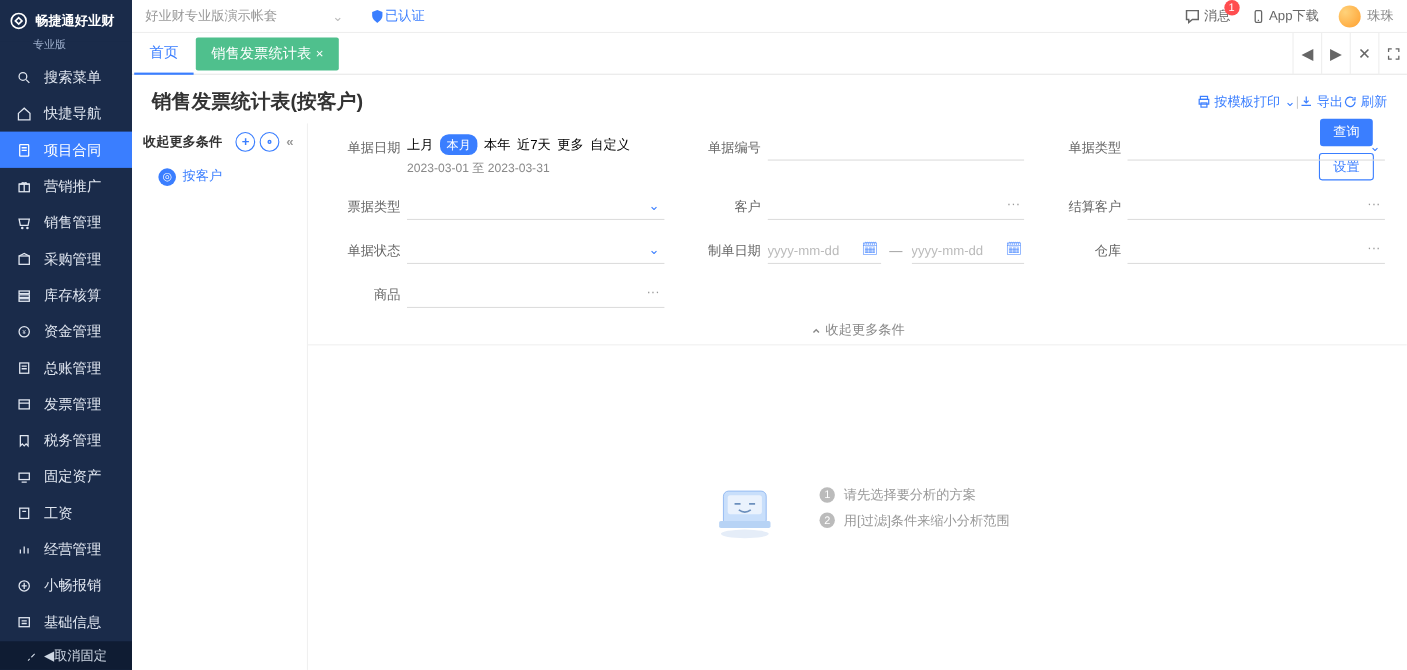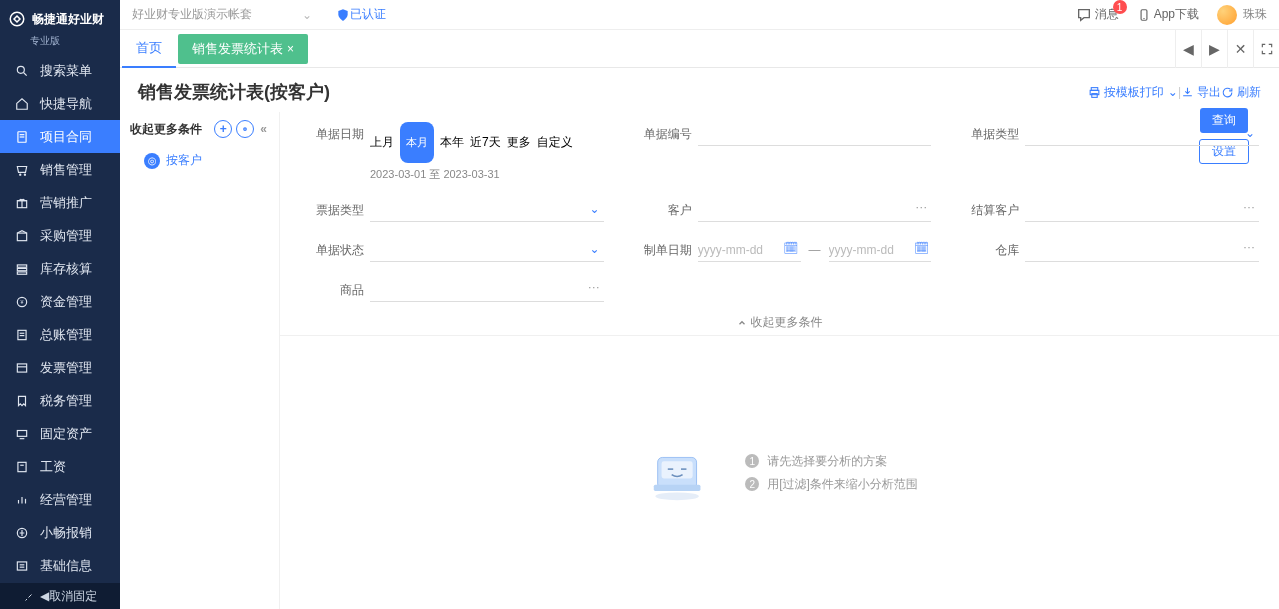--- a/index.html
+++ b/index.html
@@ -62,21 +62,21 @@
   .scheme-item .dot { width: 16px; height:16px; border-radius:50%; background:#3a7eff; color:#fff; display:flex; align-items:center; justify-content:center; margin-right: 6px; font-size: 10px;}
 
   
   .filter-area { flex: 1; display: flex; flex-direction: column; overflow: auto; }
   .filters { padding: 10px 20px 0 20px; display: grid; grid-template-columns: repeat(3, minmax(0,1fr)); column-gap: 24px; row-gap: 16px;}
   .field { display: flex; align-items: flex-start; }
   .field-label { width: 64px; text-align: right; color: #666; font-size: 12px; padding-top: 4px; flex:none;}
   .field-ctrl { flex: 1; margin-left: 6px; }
   .date-presets { display: flex; align-items: center; flex-wrap: wrap; gap: 6px; font-size: 12px;}
   .date-presets a { color: #000000; cursor:pointer;}
-  .date-presets a.sel { background: #3a7eff; color:#fff; padding: 13px 6px; border-radius: 8px; font-size:11px;}
+  .date-presets a.sel { background: #3a7eff; color:#fff; padding: 2px 6px; border-radius: 8px; font-size:11px;}
   .date-range-text { font-size: 11px; color:#888; margin-top: 4px;}
   .input-line { border: none; border-bottom: 1px solid #ddd; height: 24px; width: 100%; font-size: 12px; outline: none; background: transparent;}
   .select-wrap { position: relative; }
   .select-wrap .chev { position: absolute; right: 4px; top: 4px; color: #3a7eff; font-size: 12px;}
   .dots { position: absolute; right: 4px; top: 2px; color: #999; cursor:pointer;}
   .date-input { position:relative; flex:1; }
   .date-input input::placeholder { color: #bbb;}
   .date-input .cal { position:absolute; right:2px; top:3px; color:#3a7eff;}
   .date-pair { display:flex; align-items:center; gap: 8px;}
   .date-pair .dash { color:#999;}
@@ -133,36 +133,36 @@
               <rect x="5" y="3" width="14" height="18" rx="1"></rect>
               <line x1="8" y1="8" x2="16" y2="8"></line>
               <line x1="8" y1="12" x2="16" y2="12"></line>
             </svg>
           </span>
           <span>项目合同</span>
         </div>
       <div class="menu-item">
           <span class="icon">
             <svg width="14" height="14" viewBox="0 0 24 24" fill="none" stroke="currentColor" stroke-width="2">
+              <rect x="4" y="8" width="16" height="12"></rect>
+              <line x1="12" y1="8" x2="12" y2="20"></line>
+              <path d="M4 8 H20 M8 8 C8 5 12 5 12 8 C12 5 16 5 16 8"></path>
+            </svg>
+          </span>
+          <span>营销推广</span>
+        </div>
+      <div class="menu-item">
+          <span class="icon">
+            <svg width="14" height="14" viewBox="0 0 24 24" fill="none" stroke="currentColor" stroke-width="2">
               <path d="M4 6 H20 L18 16 H6 Z"></path>
               <circle cx="9" cy="20" r="1"></circle>
               <circle cx="17" cy="20" r="1"></circle>
             </svg>
           </span>
           <span>销售管理</span>
-        </div>
-      <div class="menu-item">
-          <span class="icon">
-            <svg width="14" height="14" viewBox="0 0 24 24" fill="none" stroke="currentColor" stroke-width="2">
-              <rect x="4" y="8" width="16" height="12"></rect>
-              <line x1="12" y1="8" x2="12" y2="20"></line>
-              <path d="M4 8 H20 M8 8 C8 5 12 5 12 8 C12 5 16 5 16 8"></path>
-            </svg>
-          </span>
-          <span>营销推广</span>
         </div>
       <div class="menu-item">
           <span class="icon">
             <svg width="14" height="14" viewBox="0 0 24 24" fill="none" stroke="currentColor" stroke-width="2">
               <rect x="4" y="7" width="16" height="13"></rect>
               <path d="M4 7 L12 3 L20 7"></path>
             </svg>
           </span>
           <span>采购管理</span>
         </div>

